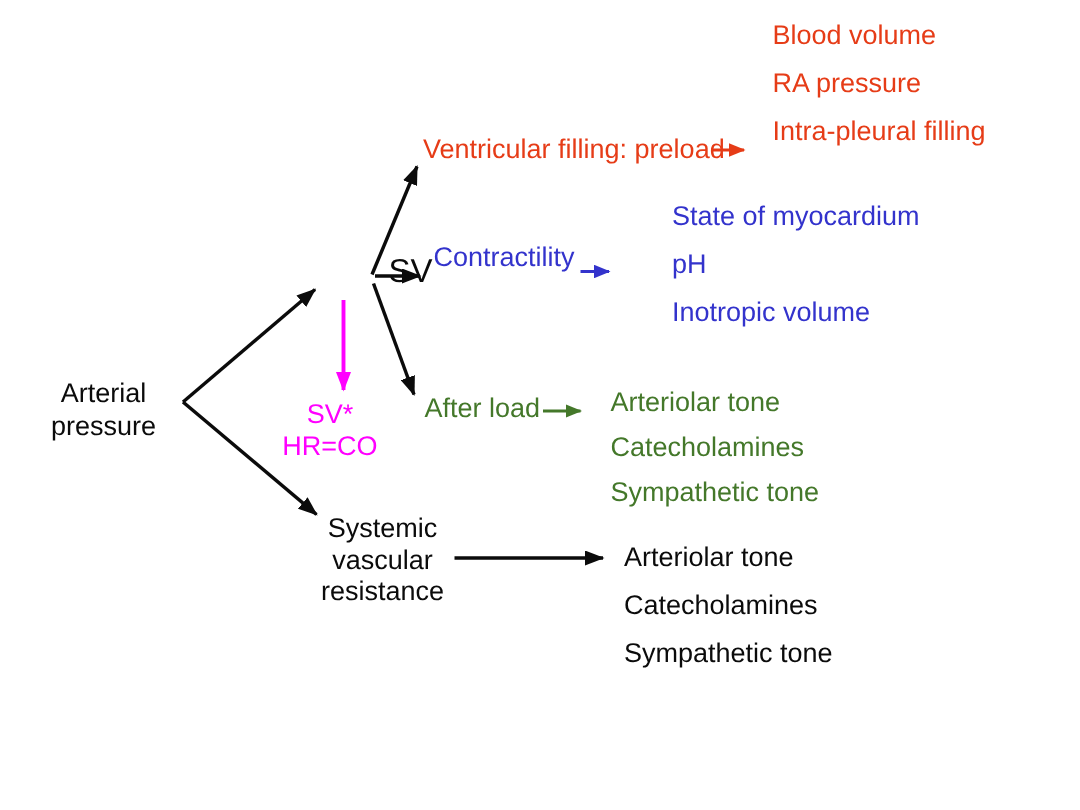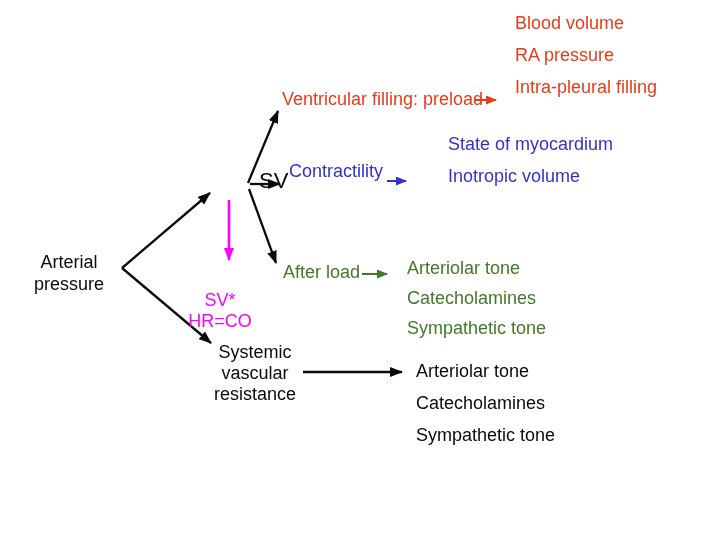--- a/index.html
+++ b/index.html
@@ -38,21 +38,21 @@
     position: absolute;
     font-size: 18px;
     line-height: 32px;
     white-space: nowrap;
   }
   .list.lh30 { line-height: 30px; }
 
   
   #arterial-pressure { left: 9px;   top: 251px; width: 120px; line-height: 22px; }
   #sv-label          { left: 215px; top: 169px; font-size: 22px; line-height: 24px; margin-left: 44px; }
-  #sv-hr-co          { left: 160px; top: 266px; width: 120px; line-height: 21px; margin-top: 24px; }
+  #sv-hr-co          { left: 160px; top: 266px; width: 120px; line-height: 21px; }
   #ventricular-filling { left: 282px; top: 88px; }
   #contractility-label { left: 289px; top: 160px; }
   #after-load-label    { left: 283px; top: 261px; }
   #svr-label           { left: 195px; top: 342px; width: 120px; line-height: 21px; }
 
   #preload-list       { left: 515px; top: 7px;   }
   #contractility-list { left: 420px; top: 128px; margin-left: 28px; }
   #afterload-list     { left: 407px; top: 253px; }
   #svr-list           { left: 416px; top: 355px; }
 
@@ -123,20 +123,21 @@
 resistance</div>
 
   <div class="list c-red" id="preload-list">
     <div>Blood volume</div>
     <div>RA pressure</div>
     <div>Intra-pleural filling</div>
   </div>
 
   <div class="list c-blue" id="contractility-list">
     <div>State of myocardium</div>
+    <div>pH</div>
     <div>Inotropic volume</div>
   </div>
 
   <div class="list lh30 c-green" id="afterload-list">
     <div>Arteriolar tone</div>
     <div>Catecholamines</div>
     <div>Sympathetic tone</div>
   </div>
 
   <div class="list c-black" id="svr-list">

